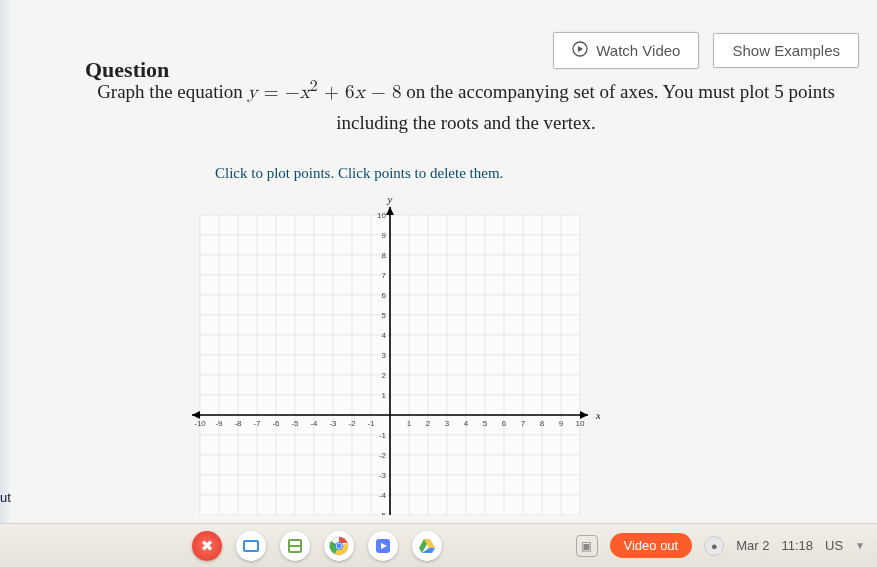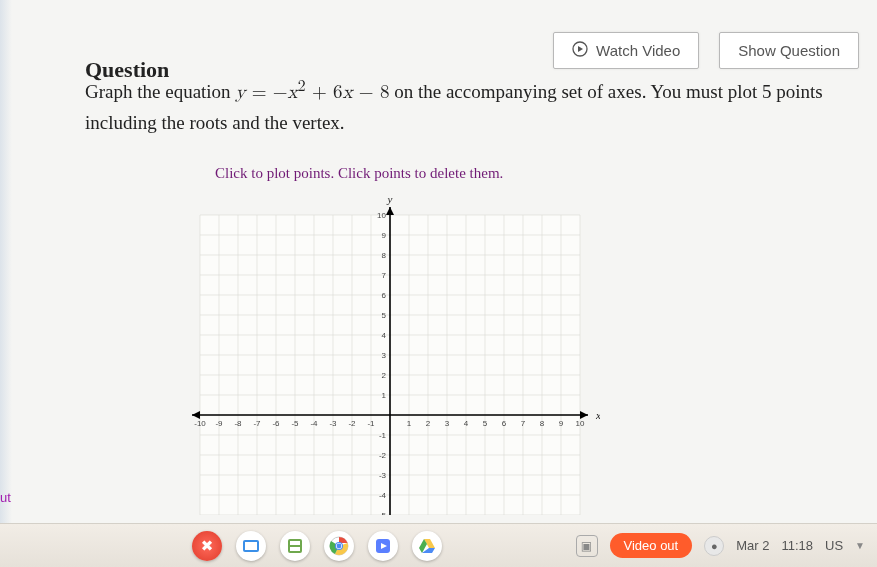--- a/index.html
+++ b/index.html
@@ -1,26 +1,26 @@
 <!DOCTYPE html>
 <html><head>
 <meta charset="utf-8">
 <style>
   * { margin: 0; padding: 0; box-sizing: border-box; }
   html, body { width: 877px; height: 567px; overflow: hidden; font-family: Georgia, 'Times New Roman', serif; background: #f5f5f3; color: #222; }
   .page { position: relative; width: 877px; height: 567px; }
   .left-edge { position: absolute; left: 0; top: 0; width: 12px; height: 567px; background: linear-gradient(to right, #dce3ea, #f5f5f3); }
-  .ut { position: absolute; left: 0; top: 490px; font-size: 13px; color: #a21caf; font-family: Arial, sans-serif; }
+  .ut { position: absolute; left: 0; top: 490px; font-size: 13px; color: #0f172a; font-family: Arial, sans-serif; }
   .header-row { position: absolute; left: 85px; top: 18px; right: 18px; display: flex; align-items: center; justify-content: space-between; }
   .q-title { font-size: 22px; font-weight: bold; color: #222; margin-top: 39px; }
-  .btn-group { display: flex; gap: 20px; }
+  .btn-group { display: flex; gap: 14px; align-items: center; }
   .btn { border: 1px solid #b8b8b8; background: #fff; padding: 8px 18px; font-size: 15px; color: #555; border-radius: 2px; font-family: Arial, sans-serif; display: flex; align-items: center; gap: 8px; cursor: pointer; box-shadow: 0 0 3px rgba(0,0,0,0.08);}
-  .prompt { position: absolute; left: 85px; top: 74px; right: 30px; font-size: 19px; line-height: 1.55; color: #222; }
+  .prompt { position: absolute; left: 85px; top: 74px; right: 30px; font-size: 19px; line-height: 1.55; color: #222; text-align: center; }
   .prompt .eq { font-family: 'Latin Modern Math', 'Cambria Math', Georgia, serif; }
-  .instr { position: absolute; left: 215px; top: 165px; font-size: 15px; color: #701a75; }
+  .instr { position: absolute; left: 215px; top: 165px; font-size: 15px; color: #0c4a6e; }
   .graph-wrap { position: absolute; left: 180px; top: 195px; width: 420px; height: 320px; }
   .graph-wrap svg { display: block; }
   .taskbar { position: absolute; left: 0; right: 0; bottom: 0; height: 44px; background: linear-gradient(#f2ede6, #e6e1d9); border-top: 1px solid #d4d0c8; display: flex; align-items: center; padding: 0 12px; font-family: Arial, sans-serif; }
   .tb-left { display: flex; gap: 14px; align-items: center; margin-left: 180px;}
   .tb-icon { width: 30px; height: 30px; border-radius: 50%; display: flex; align-items: center; justify-content: center; box-shadow: 0 1px 3px rgba(0,0,0,0.25); font-size: 15px; }
   .tb-right { margin-left: auto; display: flex; align-items: center; gap: 12px; font-size: 13px; color: #555; }
   .signout { background: #ff5c2b; color: #fff; padding: 5px 14px; border-radius: 14px; font-size: 13px; cursor: pointer; font-weight: 500;}
   .sq-icon { width: 22px; height: 22px; border: 1px solid #aaa; border-radius: 4px; display:flex; align-items:center; justify-content:center; color:#888; font-size:12px;}
   .clock-circ { width:20px; height:20px; border-radius:50%; background:#e8e8e8; display:flex; align-items:center; justify-content:center; font-size:11px; color:#666; border:1px solid #ccc;}
 </style>
@@ -37,21 +37,21 @@
       <div class="btn">
         <span>
           <svg width="16" height="16" viewBox="0 0 16 16">
               <circle cx="8" cy="8" r="7" fill="none" stroke="#555" stroke-width="1.3"></circle>
               <path d="M6 5 L11 8 L6 11 Z" fill="#555"></path>
             </svg>
         </span>
         <span>Watch Video</span>
       </div>
       <div class="btn">
-        <span>Show Question</span>
+        <span>Show Examples</span>
       </div>
     </div>
   </div>
 
   <div class="prompt">
     <span>Graph the equation </span><span class="eq"><i>y</i> = −<i>x</i><sup>2</sup> + 6<i>x</i> − 8</span><span> on the accompanying set of axes. You must plot 5 points including the roots and the vertex.</span>
   </div>
 
   <div class="instr">Click to plot points. Click points to delete them.</div>
 

